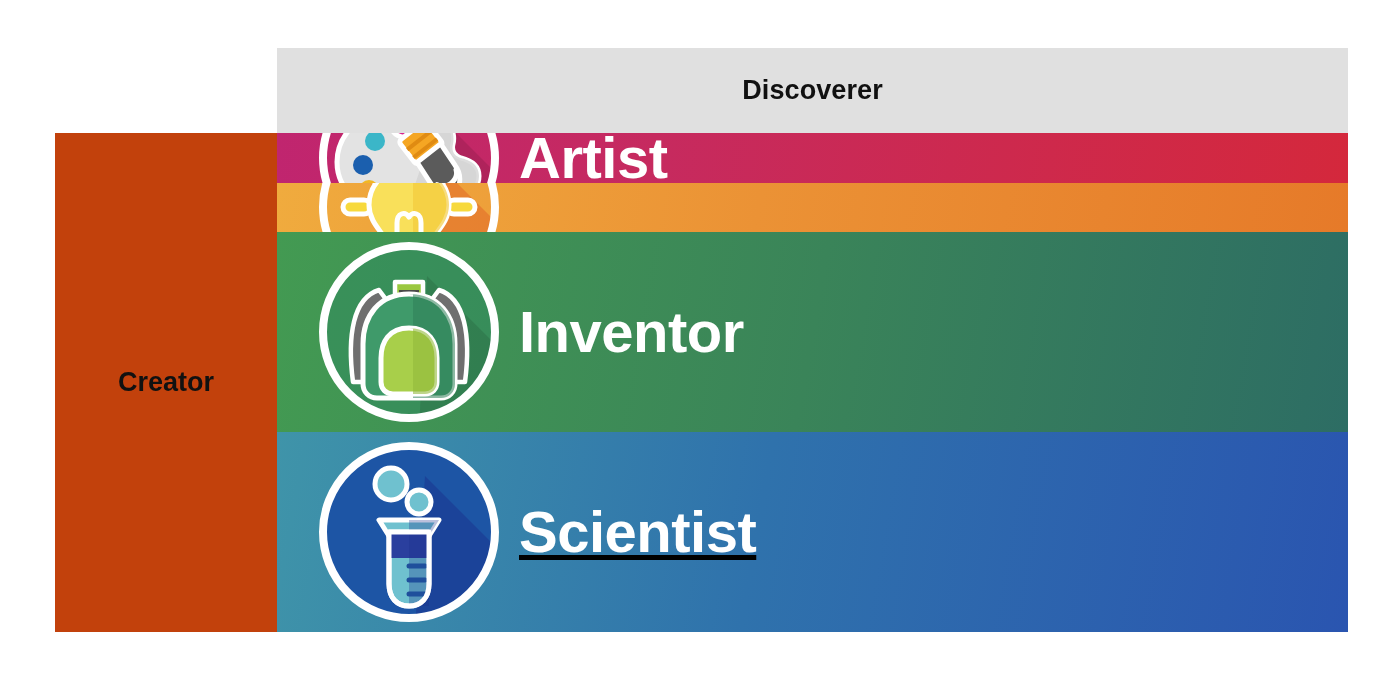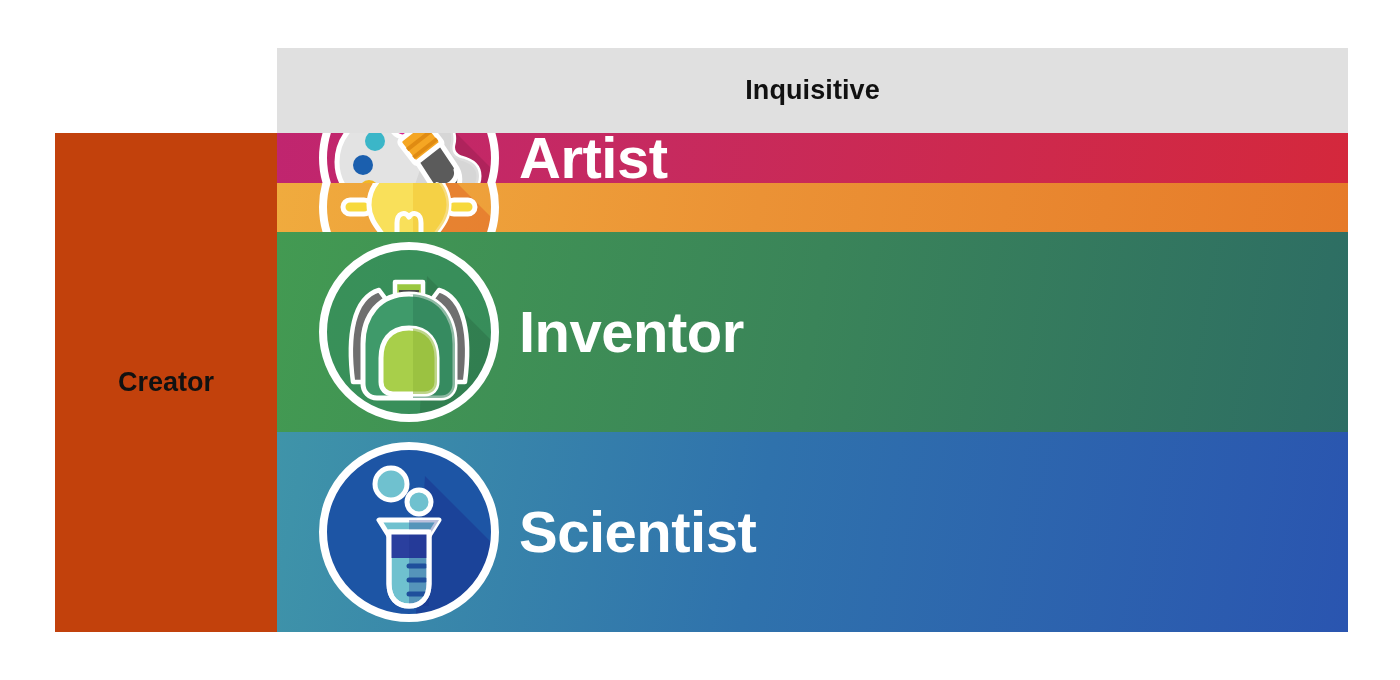--- a/index.html
+++ b/index.html
@@ -75,21 +75,21 @@
   }
   .quad {
     position: relative;
     display: flex;
     align-items: center;
     overflow: hidden;
   }
   .quad-artist    { background: linear-gradient(100deg, #c0256f 0%, #c62a5f 35%, #d4283c 100%); }
   .quad-inventor  { background: linear-gradient(100deg, #f0ab3e 0%, #eb9235 45%, #e67a29 100%); }
   .quad-explorer  { background: linear-gradient(100deg, #439a52 0%, #3a8459 50%, #2d6d64 100%); }
-  .quad-scientist { background: linear-gradient(100deg, #3f94a9 0%, #2f72ac 45%, #2a55b0 100%); }
+  .quad-scientist { background: linear-gradient(100deg, #3f94a9 0%, #2f72ac 45%, #2a55b0 100%); text-decoration: underline; }
 
   .quad-icon-wrap {
     flex: 0 0 auto;
     margin-left: 32px;
     width: 200px;
     height: 200px;
     display: flex;
     align-items: center;
     justify-content: center;
   }
@@ -102,21 +102,21 @@
     margin-left: 10px;
     line-height: 1;
   }
 </style>
 </head>
 <body>
 
 <div id="matrix-root">
 
   <div class="col-header-band">
-    <div class="col-header">Inquisitive</div>
+    <div class="col-header">Discoverer</div>
   </div>
 
   <div class="row-label-col">
     <div class="row-header">Creator</div>
   </div>
 
   <div class="quad-grid">
 
     <div class="quad quad-artist">
       <div class="quad-icon-wrap">

